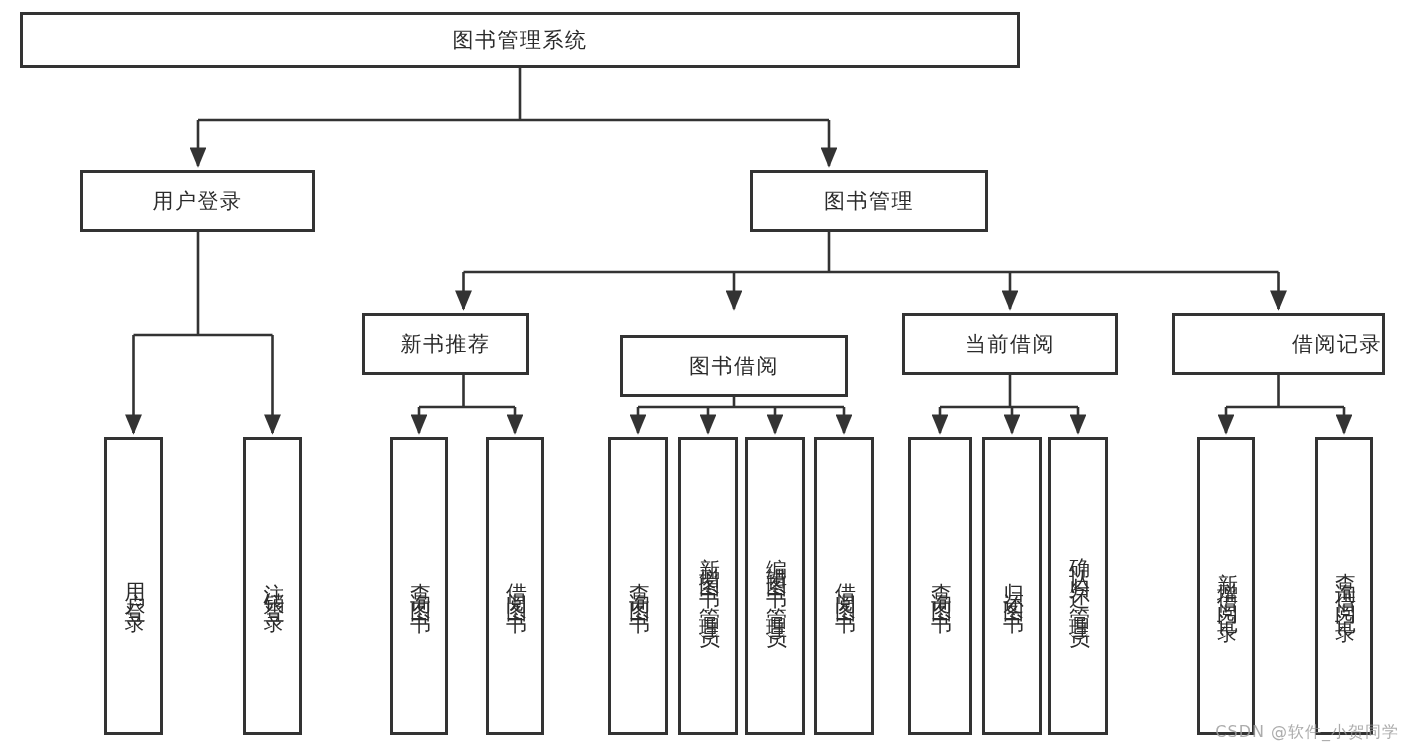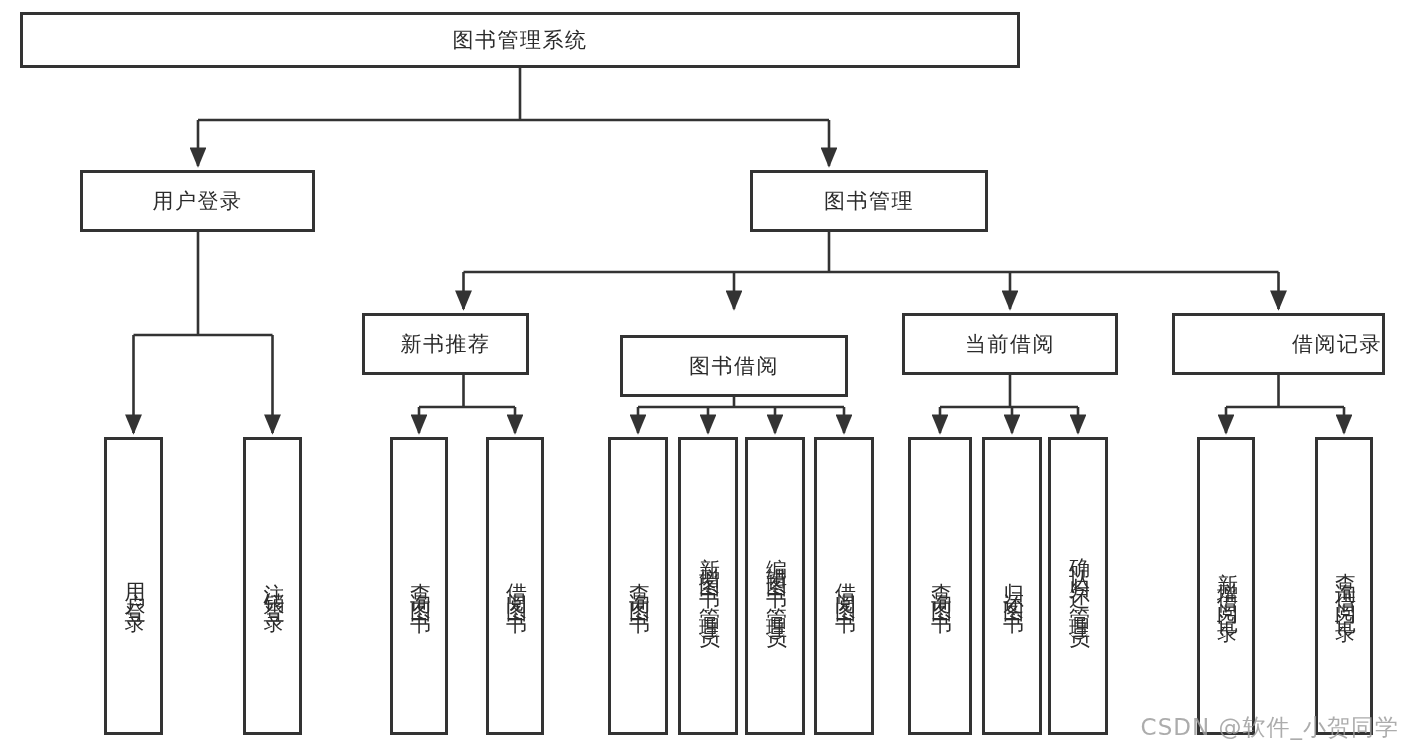--- a/index.html
+++ b/index.html
@@ -46,21 +46,21 @@
     writing-mode: vertical-rl;
     font-size: 21px;
     letter-spacing: 10px;
     color: #2b2b2b;
     line-height: 1;
   }
   .watermark {
     position: absolute;
     right: 6px;
     bottom: 4px;
-    font-size: 23px;
+    font-size: 16px;
     color: rgba(158, 158, 158, 0.85);
     letter-spacing: 1px;
     z-index: 3;
     white-space: nowrap;
   }
 </style>
 </head>
 <body>
 
 <div class="stage">

